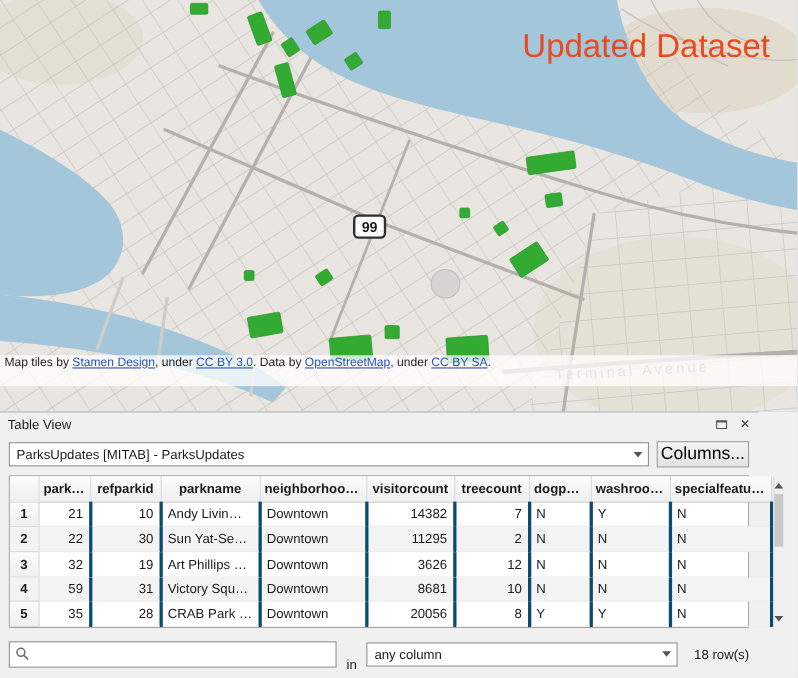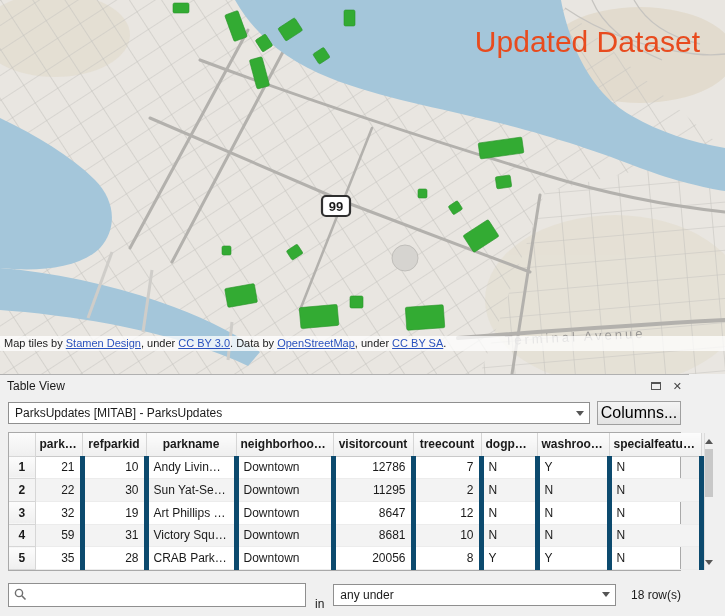--- a/index.html
+++ b/index.html
@@ -3,21 +3,21 @@
 <meta charset="utf-8">
 <style>
   * { margin:0; padding:0; box-sizing:border-box; }
   html,body { width:725px; height:616px; overflow:hidden;
     font-family:"Liberation Sans", sans-serif; font-size:12px; color:#1a1a1a; background:#f0f0f0; }
 
   
   .map-section { position:relative; width:725px; height:374px; background:#a4c6da; }
   .map-section svg { display:block; }
   svg text { font-family:"Liberation Sans", sans-serif; }
-  .attribution { position:absolute; left:0; right:0; bottom:23px; height:15px; line-height:15px;
+  .attribution { position:absolute; left:0; right:0; bottom:23px; height:28px; line-height:15px;
     background:rgba(255,255,255,0.75); font-size:11px; padding:0 4px; color:#222; white-space:nowrap; }
   .attribution a { color:#2a52be; text-decoration:underline; cursor:pointer; }
 
   
   .panel { width:689px; height:242px; background:#f0f0f0; border-top:1px solid #b0b0b0; }
   .panel-titlebar { height:22px; display:flex; align-items:center; padding:0 7px; }
   .panel-title { font-size:12px; }
   .titlebar-icons { margin-left:auto; display:flex; align-items:center; gap:12px; }
   .float-icon { width:10px; height:8px; border:1px solid #555; border-top:2px solid #555; display:inline-block; cursor:pointer; }
   .close-icon { font-size:11px; color:#444; cursor:pointer; line-height:1; }
@@ -32,21 +32,21 @@
     border-top:5px solid #555; }
   .layer-combo { flex:1; }
   .btn { width:84px; height:24px; background:linear-gradient(#f4f4f4,#e3e3e3); border:1px solid #9f9f9f;
     font-family:"Liberation Sans", sans-serif; font-size:16px; cursor:pointer; }
 
   .table-wrap { display:flex; margin:2px 8px 0 8px; border:1px solid #a9a9a9; background:#fff; height:139px; }
   table { border-collapse:collapse; table-layout:fixed; width:692px; font-size:12px; }
   th { font-weight:bold; background:linear-gradient(#fcfcfc,#efefef); border-right:1px solid #d6d6d6;
     border-bottom:1px solid #c9c9c9; height:23px; padding:0 4px; text-align:center;
     overflow:hidden; white-space:nowrap; text-overflow:ellipsis; cursor:pointer; }
-  td { height:22px; padding:0 5px; border-right:5px solid #0c4a6e; border-bottom:1px solid #ececec;
+  td { height:22px; padding:0 5px; border-right:3px solid #0c4a6e; border-bottom:1px solid #ececec;
     overflow:hidden; white-space:nowrap; text-overflow:ellipsis; cursor:default; }
   tr.alt td { background:#f3f3f3; }
   td.rowhdr, th.corner { background:linear-gradient(#fcfcfc,#efefef); border-right:1px solid #d6d6d6;
     border-bottom:1px solid #d6d6d6; font-weight:bold; text-align:center; }
   td.c-num { text-align:right; }
   .sort-asc { display:inline-block; width:0; height:0; border-left:4px solid transparent;
     border-right:4px solid transparent; border-bottom:5px solid #222; margin-left:3px; vertical-align:middle; }
 
   .vscroll { width:17px; background:#f0f0f0; border-left:1px solid #dcdcdc; display:flex;
     flex-direction:column; align-items:center; cursor:pointer; }
@@ -204,21 +204,21 @@
           <th>specialfeatures</th>
         </tr>
       </thead>
       <tbody>
         <tr>
           <td class="rowhdr">1</td>
           <td class="c-num">21</td>
           <td class="c-num">10</td>
           <td>Andy Livin…</td>
           <td>Downtown</td>
-          <td class="c-num">12786</td>
+          <td class="c-num">14382</td>
           <td class="c-num">7</td>
           <td>N</td>
           <td>Y</td>
           <td>N</td>
         </tr>
         <tr class="alt">
           <td class="rowhdr">2</td>
           <td class="c-num">22</td>
           <td class="c-num">30</td>
           <td>Sun Yat-Se…</td>
@@ -228,21 +228,21 @@
           <td>N</td>
           <td>N</td>
           <td>N</td>
         </tr>
         <tr>
           <td class="rowhdr">3</td>
           <td class="c-num">32</td>
           <td class="c-num">19</td>
           <td>Art Phillips …</td>
           <td>Downtown</td>
-          <td class="c-num">8647</td>
+          <td class="c-num">3626</td>
           <td class="c-num">12</td>
           <td>N</td>
           <td>N</td>
           <td>N</td>
         </tr>
         <tr class="alt">
           <td class="rowhdr">4</td>
           <td class="c-num">59</td>
           <td class="c-num">31</td>
           <td>Victory Squ…</td>
@@ -282,20 +282,20 @@
   <div class="filter-row">
     <div class="search-box">
       <svg width="13" height="13" viewBox="0 0 13 13">
         <circle cx="5" cy="5" r="3.6" fill="none" stroke="#6e6e6e" stroke-width="1.4"></circle>
         <line x1="7.8" y1="7.8" x2="11.5" y2="11.5" stroke="#6e6e6e" stroke-width="1.6"></line>
       </svg>
       <input value="" style="">
     </div>
     <span class="in-label">in</span>
     <div class="combo col-combo">
-      <span class="combo-text">any under</span>
+      <span class="combo-text">any column</span>
       <span class="arrow-zone">
           <span class="arrow-down"></span>
         </span>
     </div>
     <span class="row-count">18 row(s)</span>
   </div>
 </div>
 
 </body></html>

